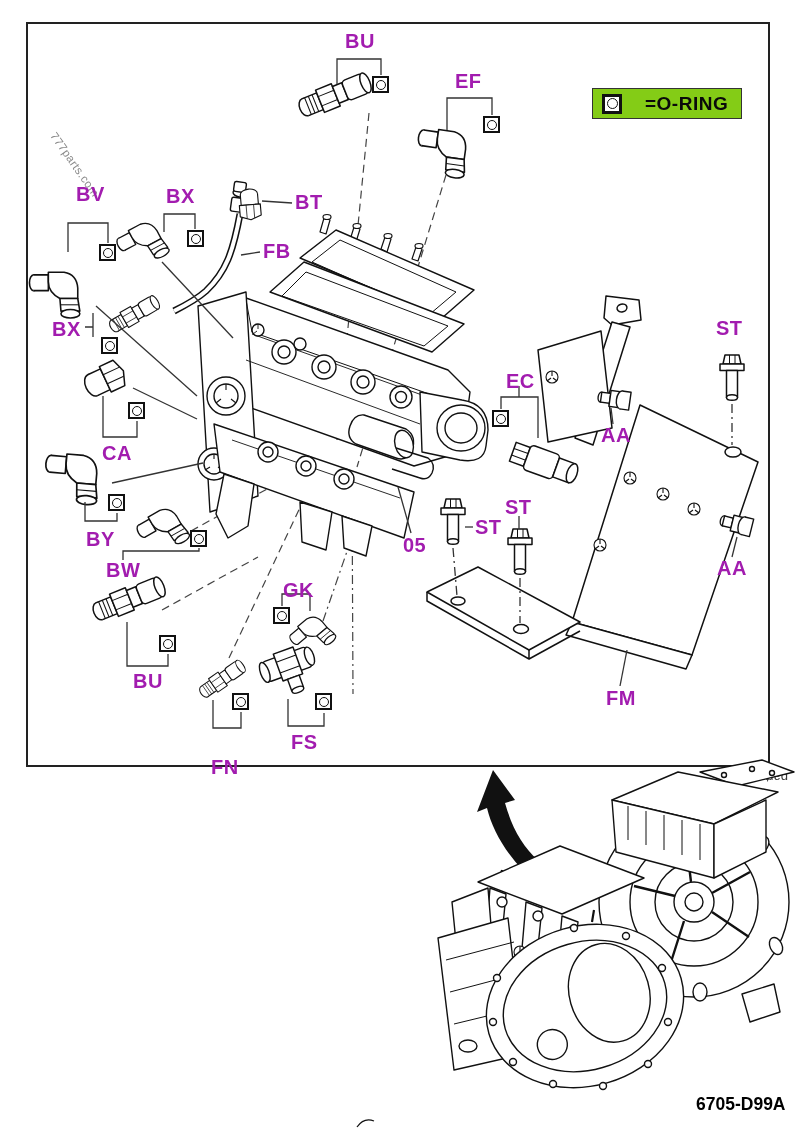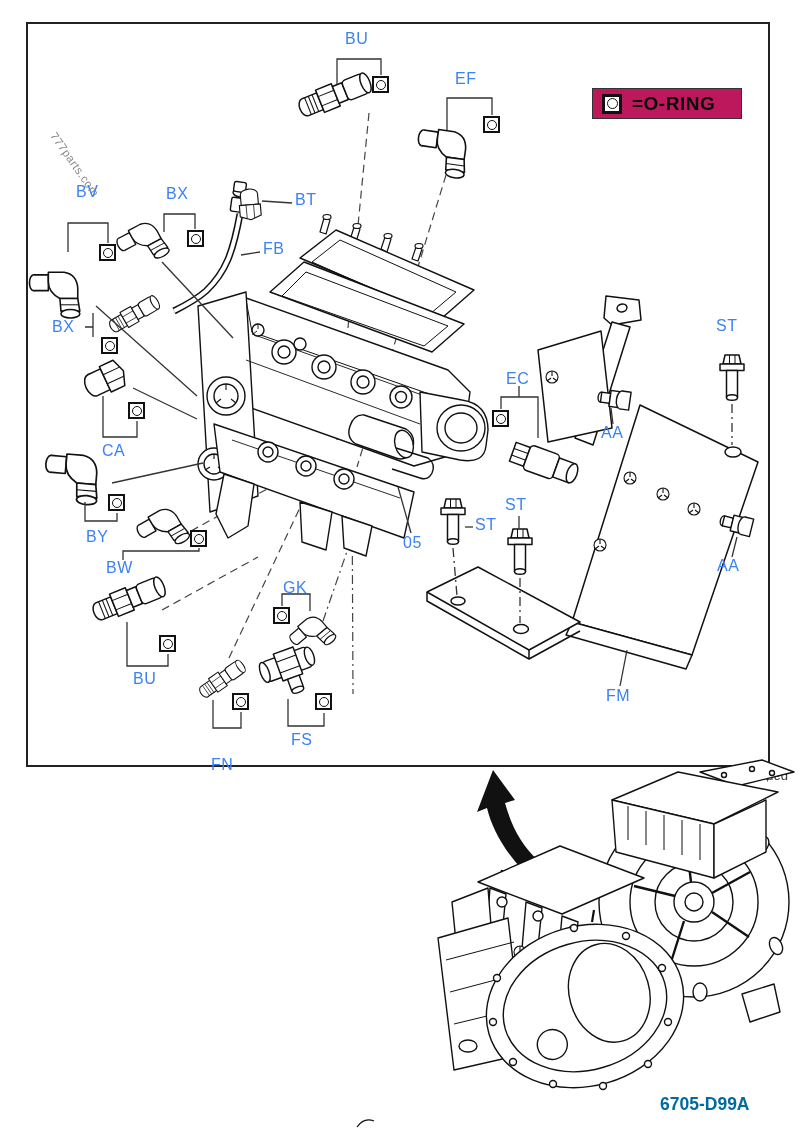--- a/index.html
+++ b/index.html
@@ -1,32 +1,32 @@
 <!DOCTYPE html>
 <html><head>
 <meta charset="utf-8">
 <style>
   html,body{margin:0;padding:0;background:#fff;}
   .page{position:relative;width:800px;height:1132px;background:#fff;overflow:hidden;
         font-family:"Liberation Sans",sans-serif;}
   .frame{position:absolute;left:26px;top:22px;width:744px;height:745px;
          border:2px solid #222;box-sizing:border-box;}
   svg{position:absolute;left:0;top:0;}
-  .pl{position:absolute;font-weight:normal;font-size:16px;color:#3b82f6;letter-spacing:.5px;
+  .pl{position:absolute;font-weight:bold;font-size:20px;color:#a21caf;letter-spacing:.5px;
       line-height:1;white-space:nowrap;}
   .oring{position:absolute;width:13px;height:13px;border:2.5px solid #111;background:#fff;
          display:flex;align-items:center;justify-content:center;}
   .oring::after{content:"";width:8px;height:8px;border:1.6px solid #111;border-radius:50%;}
   .legend{position:absolute;left:592px;top:88px;width:150px;height:31px;border:1.5px solid #333;
-          background:#be185d;display:flex;align-items:center;padding-left:9px;box-sizing:border-box;gap:10px;}
+          background:#84cc16;display:flex;align-items:center;padding-left:9px;box-sizing:border-box;gap:23px;}
   .oring-lg{width:14px;height:14px;border:3px solid #111;background:#fff;
             display:flex;align-items:center;justify-content:center;flex:0 0 auto;}
   .oring-lg::after{content:"";width:9px;height:9px;border:1.8px solid #111;border-radius:50%;}
   .legend-text{font-weight:bold;font-size:19px;color:#0a0a0a;letter-spacing:.5px;}
-  .drawnum{position:absolute;left:660px;top:1094px;font-weight:bold;font-size:17.5px;color:#0369a1;}
+  .drawnum{position:absolute;left:696px;top:1094px;font-weight:bold;font-size:17.5px;color:#000000;}
   .wm-tl{position:absolute;left:58px;top:130px;font-size:11.5px;color:#8a8a8a;
          transform:rotate(55deg);transform-origin:left top;letter-spacing:.5px;}
   .wm-br{position:absolute;left:731px;top:770px;font-size:13px;color:#3a3a3a;
          transform:rotate(180deg);transform-origin:center;}
   .wm-c{position:absolute;left:328px;top:503px;font-size:11px;color:#9a9a9a;opacity:.55;
         transform:rotate(180deg);transform-origin:center;}
 </style>
 </head>
 <body>
 

